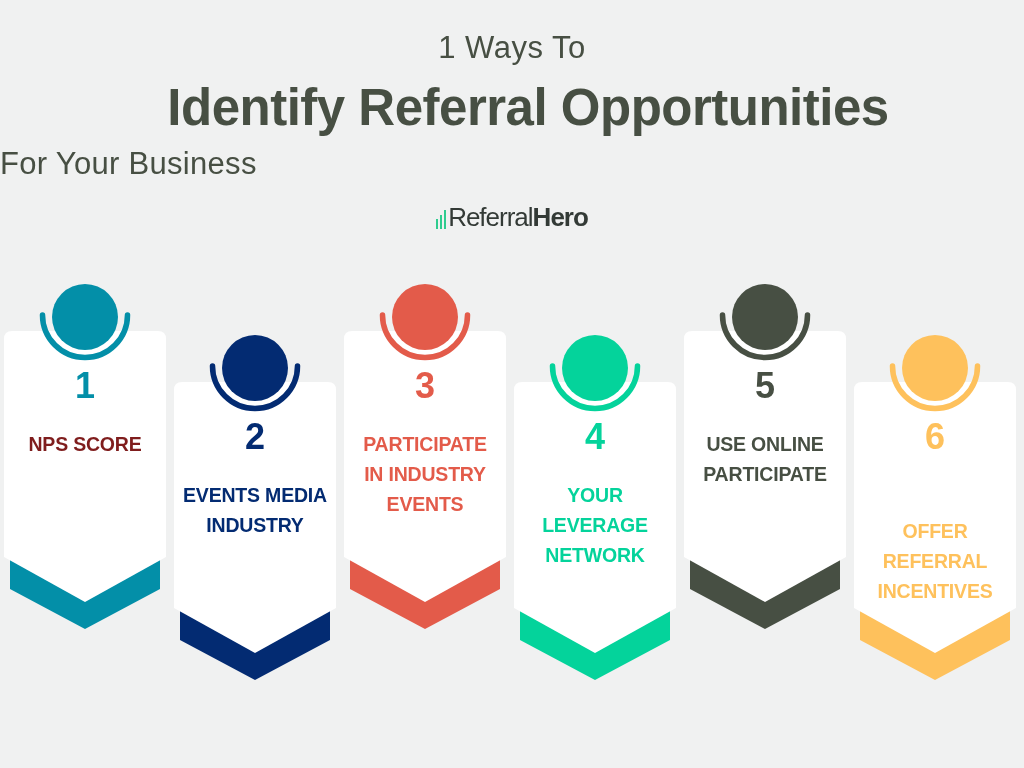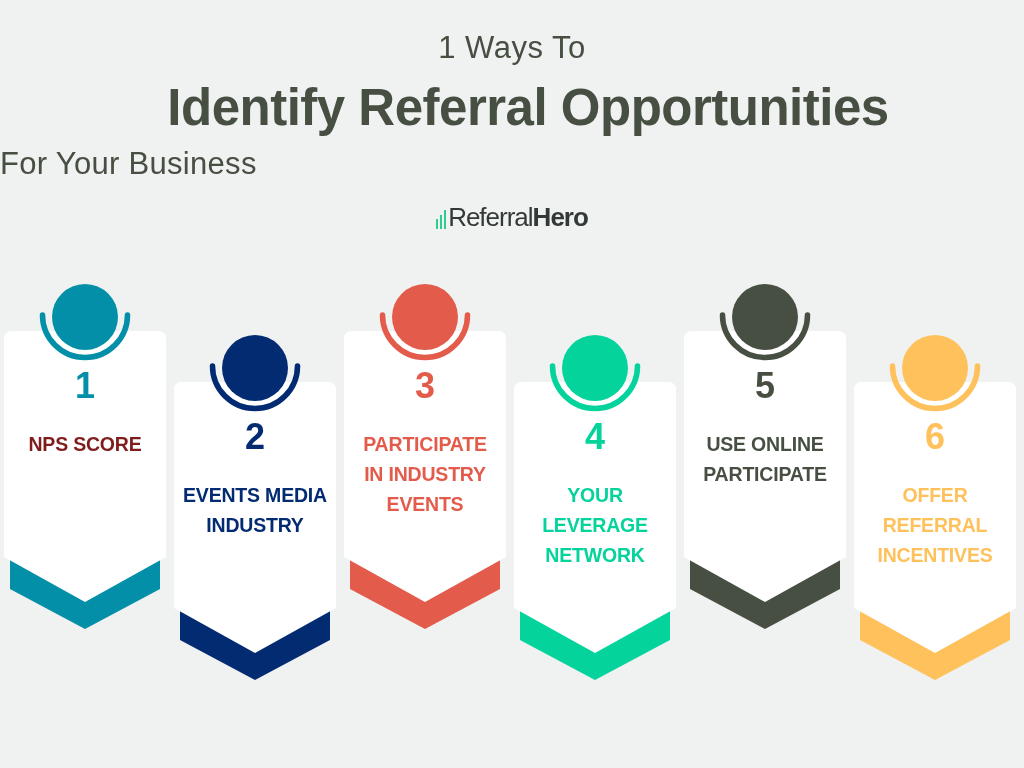--- a/index.html
+++ b/index.html
@@ -134,19 +134,19 @@
       </div>
     </div>
     <div class="card" style="left: 854px; top: 382px;">
       <svg class="shape" width="162" height="350" viewBox="0 -50 162 350">
         <polygon points="6,229 156,229 156,258 81,298 6,258" fill="#fec15c"></polygon>
         <path d="M0,8 Q0,0 8,0 L154,0 Q162,0 162,8 L162,226 L81,271 L0,226 Z" fill="#ffffff"></path>
         <path d="M38.5,-16 A42.5,42.5 0 0 0 123.5,-16" fill="none" stroke="#fec15c" stroke-width="5.5" stroke-linecap="round"></path>
         <circle cx="81" cy="-14" r="33" fill="#fec15c"></circle>
       </svg>
       <div class="num" style="color: rgb(254, 193, 92);">6</div>
-      <div class="label" style="color: rgb(254, 193, 92);">
+      <div class="label" style="color: rgb(254, 193, 92); margin-top: 36px;">
         <div>OFFER</div>
         <div>REFERRAL</div>
         <div>INCENTIVES</div>
       </div>
     </div>
   </div>
 
 </body></html>

